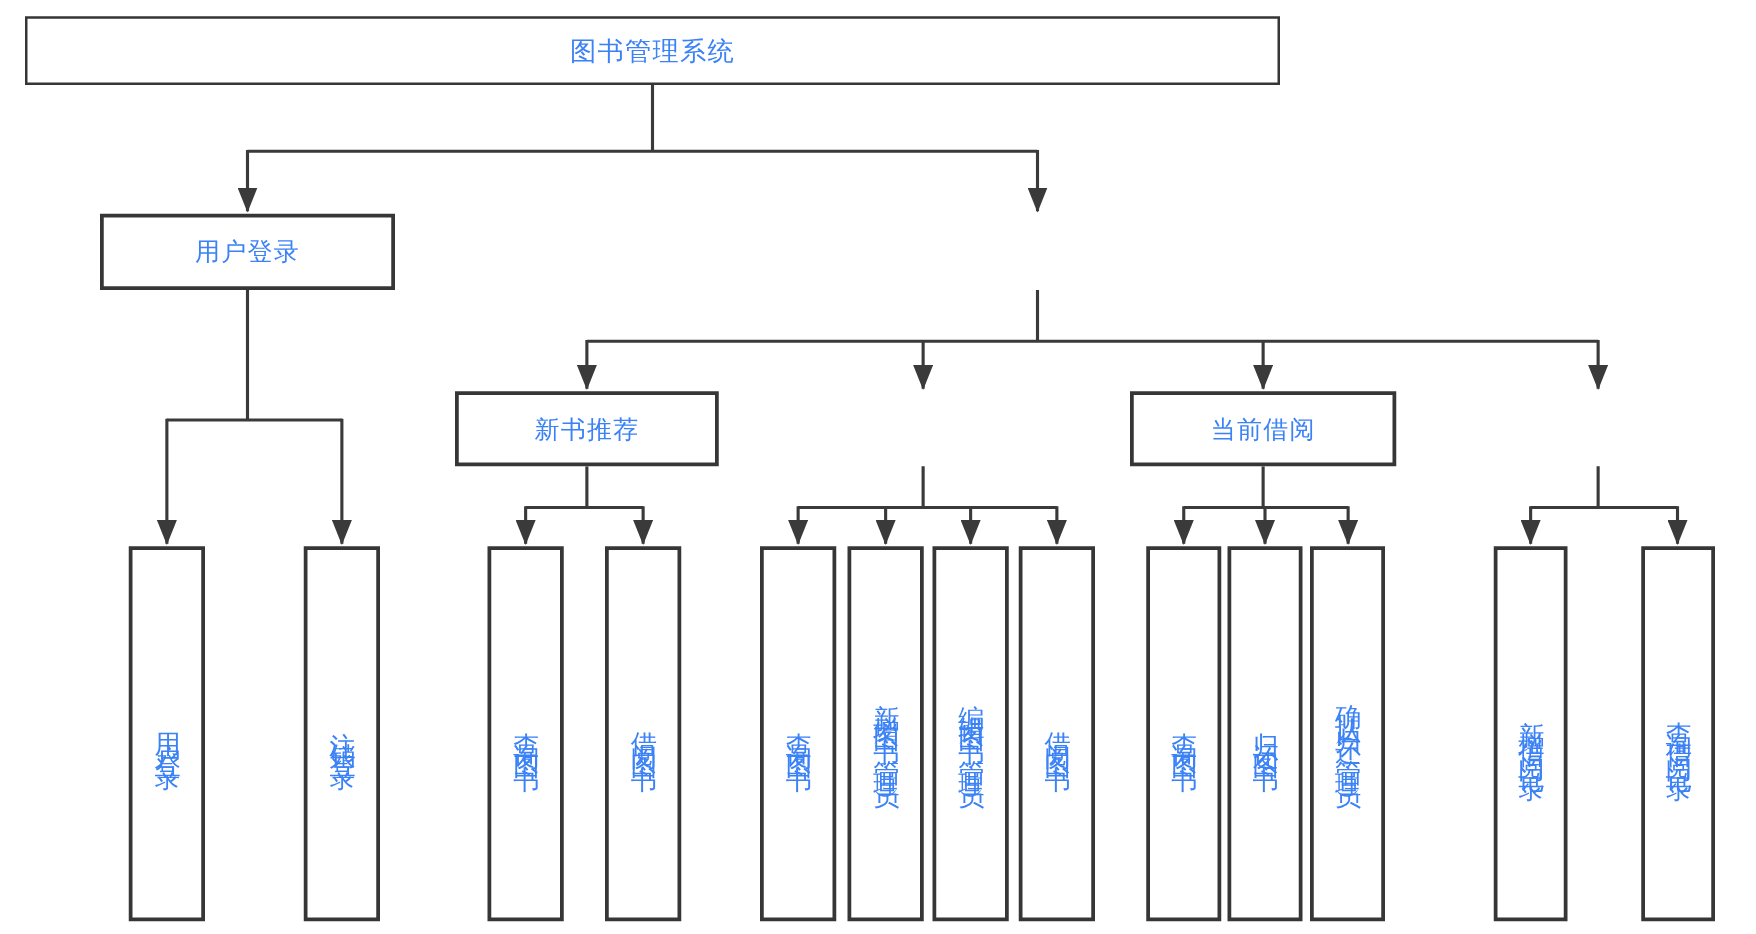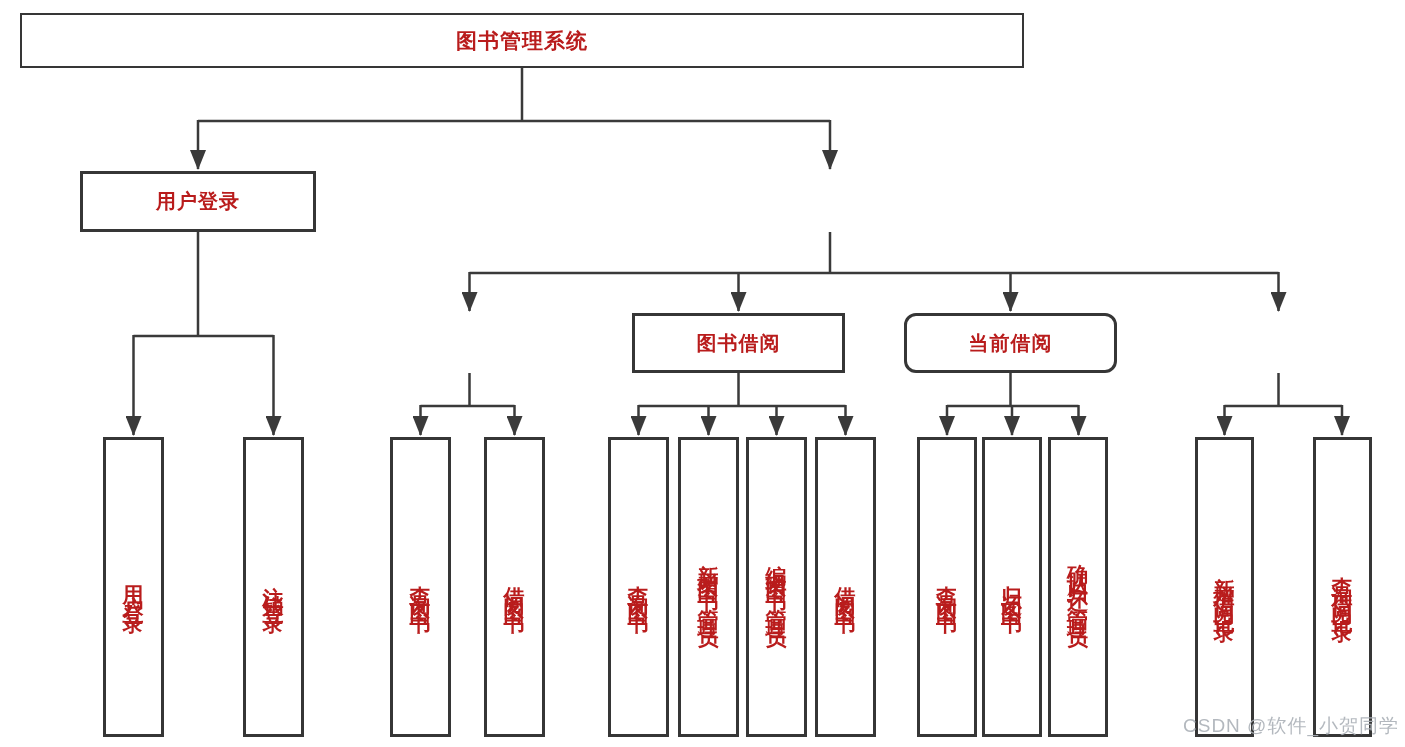--- a/index.html
+++ b/index.html
@@ -3,22 +3,22 @@
 <meta charset="utf-8">
 <style>
   html,body{margin:0;padding:0;background:#ffffff;}
   .canvas{
     position:relative;width:1405px;height:747px;background:#ffffff;
     font-family:"Liberation Sans","DejaVu Sans",sans-serif;overflow:hidden;
   }
   .connector-layer{position:absolute;left:0;top:0;width:1405px;height:747px;}
   .node{
     position:absolute;box-sizing:border-box;background:#ffffff;
-    border:3px solid #363636;color:#b91c1c;
-    display:flex;align-items:center;justify-content:center;font-weight:bold;
+    border:3px solid #363636;color:#3b82f6;
+    display:flex;align-items:center;justify-content:center;
   }
   .h-node{font-size:20px;letter-spacing:1px;}
   .root-node{border-width:2px;font-size:21px;}
   .v-node .vtext{
     writing-mode:vertical-rl;text-orientation:mixed;
     font-size:21px;letter-spacing:9px;line-height:1;
   }
   .watermark{
     position:absolute;left:1183px;top:713px;z-index:5;
     font-size:19px;color:rgba(172,178,185,0.92);letter-spacing:1px;
@@ -70,22 +70,22 @@
       <path d="M1278.5 373 V406 M1224.5 406 H1342"></path>
       <line x1="1224.5" y1="405" x2="1224.5" y2="435" marker-end="url(#arw)"></line>
       <line x1="1342" y1="405" x2="1342" y2="435" marker-end="url(#arw)"></line>
     </g>
   </svg>
 
   <div class="node h-node root-node" style="left:20px;top:13px;width:1004px;height:55px;">图书管理系统</div>
 
   <div class="node h-node" style="left:80px;top:171px;width:236px;height:61px;">用户登录</div>
 
-  <div class="node h-node" style="left:632px;top:313px;width:213px;height:60px;">图书借阅</div>
-  <div class="node h-node" style="left:904px;top:313px;width:213px;height:60px;border-radius:12px;">当前借阅</div>
+  <div class="node h-node" style="left:364px;top:313px;width:211px;height:60px;">新书推荐</div>
+  <div class="node h-node" style="left:904px;top:313px;width:213px;height:60px;">当前借阅</div>
 
   <div class="node v-node" style="left:103px;top:437px;width:61px;height:300px;">
     <span class="vtext">用户登录</span>
   </div>
   <div class="node v-node" style="left:243px;top:437px;width:61px;height:300px;">
     <span class="vtext">注销登录</span>
   </div>
 
   <div class="node v-node" style="left:390px;top:437px;width:61px;height:300px;">
     <span class="vtext">查询图书</span>
@@ -117,15 +117,14 @@
     <span class="vtext">确认归还（管理员）</span>
   </div>
 
   <div class="node v-node" style="left:1195px;top:437px;width:59px;height:300px;">
     <span class="vtext">新增借阅记录</span>
   </div>
   <div class="node v-node" style="left:1313px;top:437px;width:59px;height:300px;">
     <span class="vtext">查询借阅记录</span>
   </div>
 
-  <div class="watermark">CSDN @软件_小贺同学</div>
 
 </div>
 
 </body></html>

